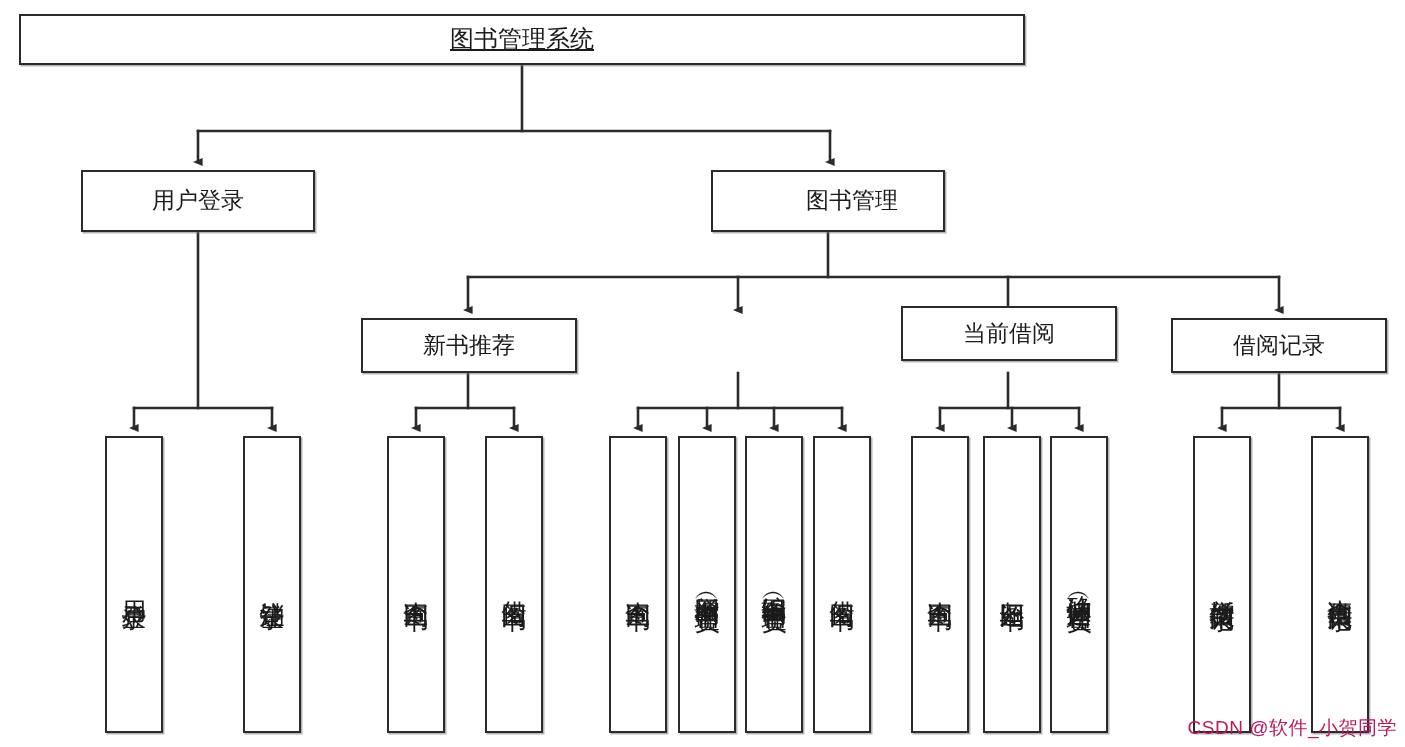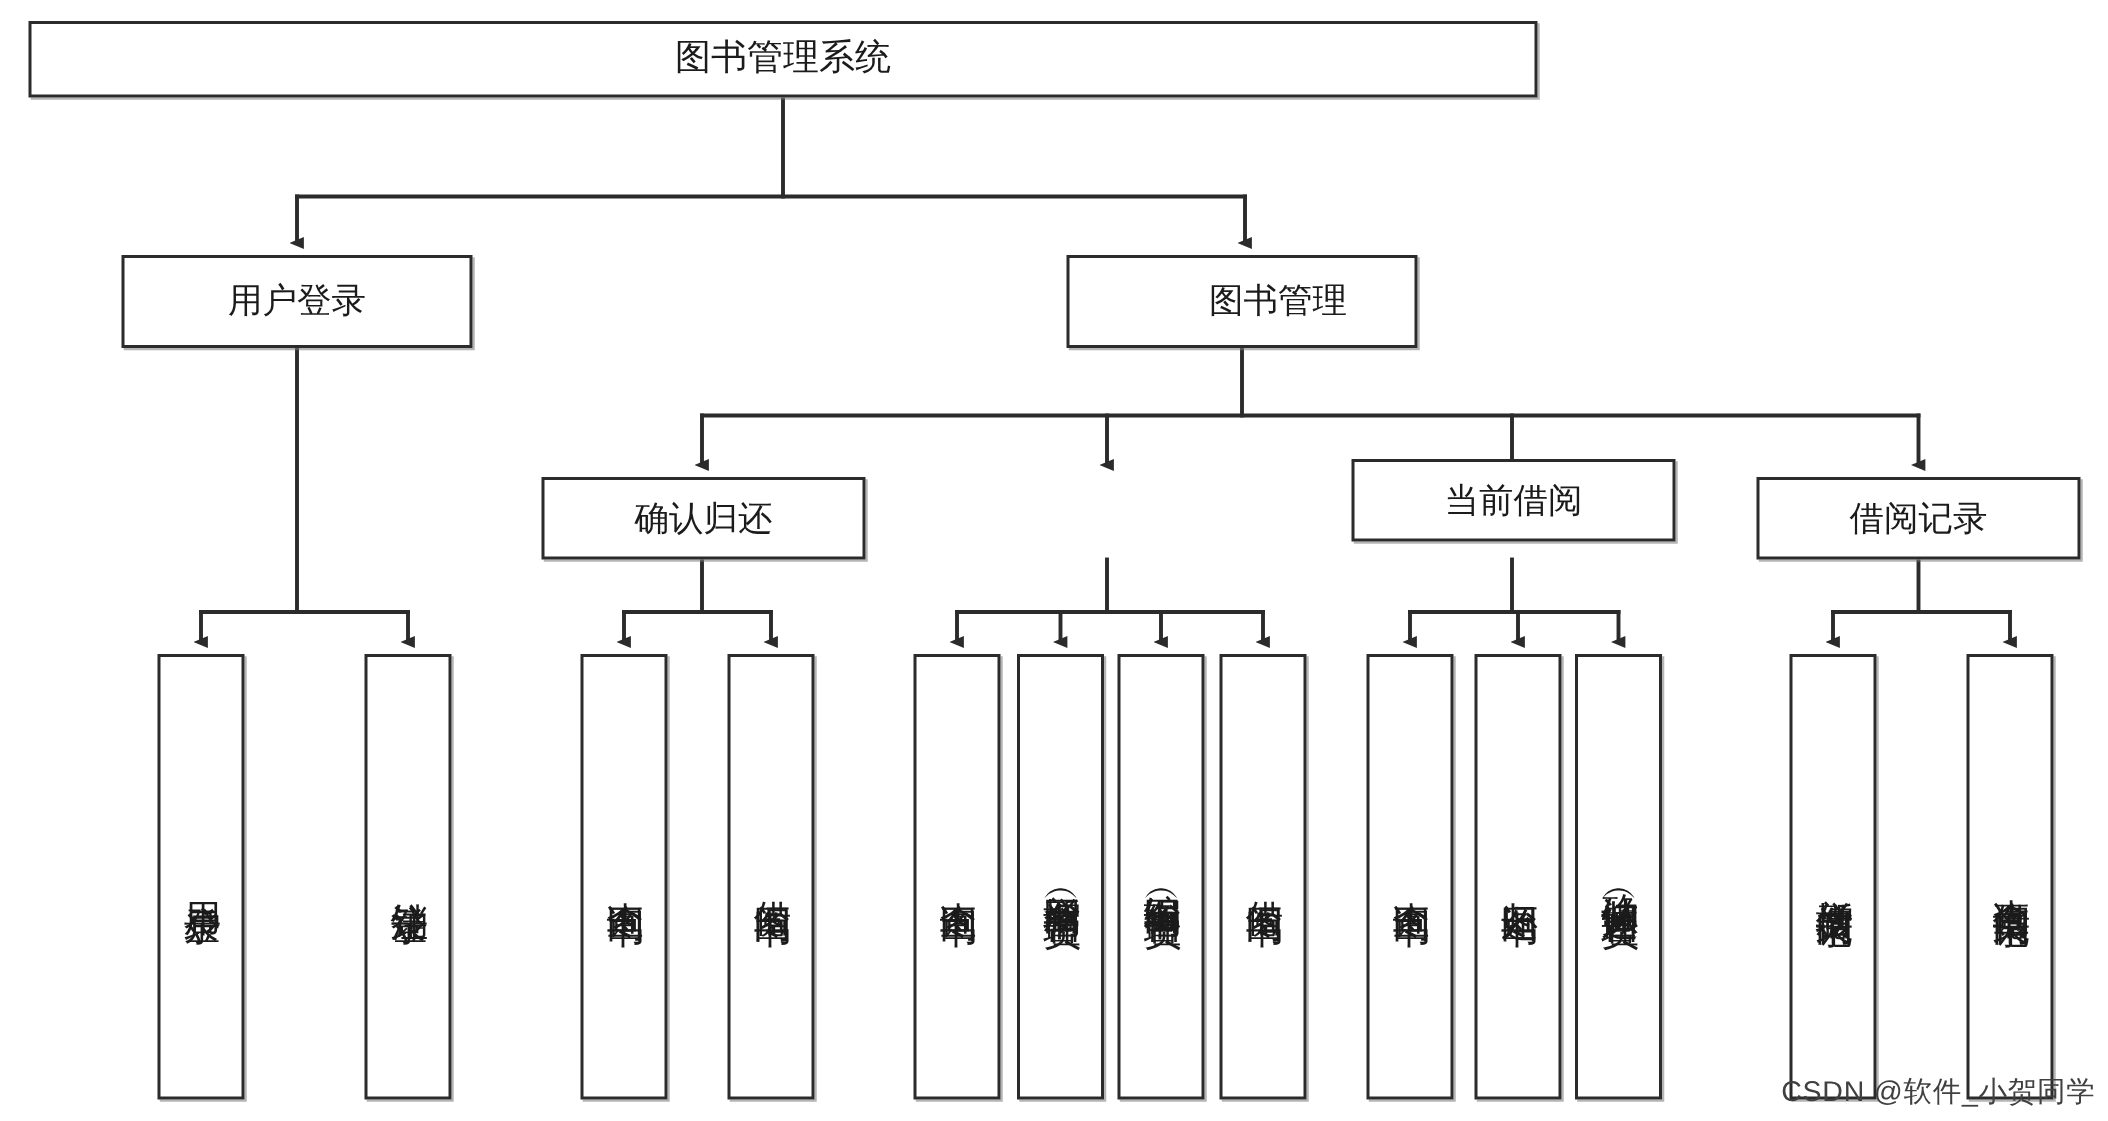--- a/index.html
+++ b/index.html
@@ -39,38 +39,39 @@
     color: #1b1b1b;
     line-height: 1.12;
     white-space: nowrap;
     text-align: center;
   }
   .node.horiz .lbl {
     font-size: 23px;
   }
   .node.root .lbl {
     font-size: 24px;
+    text-decoration: underline;
   }
   .node.vert {
     align-items: center;
     justify-content: center;
   }
   .node.vert .lbl {
     writing-mode: vertical-rl;
     text-orientation: upright;
     font-size: 25px;
     letter-spacing: 2px;
     line-height: 1;
   }
   .watermark {
     position: absolute;
     right: 8px;
     bottom: 6px;
     font-size: 19px;
-    color: #404040;
+    color: #be185d;
     letter-spacing: 0.5px;
     white-space: nowrap;
   }
 </style>
 </head>
 <body>
 
 <div id="canvas">
 
   <svg id="edges" viewBox="0 0 1405 747">
@@ -128,21 +129,21 @@
   </div>
 
   <div class="node horiz" style="left:81px; top:170px; width:234px; height:62px;">
     <span class="lbl">用户登录</span>
   </div>
   <div class="node horiz" style="left:711px; top:170px; width:234px; height:62px;padding-left:48px;">
     <span class="lbl">图书管理</span>
   </div>
 
   <div class="node horiz" style="left:361px; top:318px; width:216px; height:55px;">
-    <span class="lbl">确认归还</span>
+    <span class="lbl">新书推荐</span>
   </div>
   <div class="node horiz" style="left:901px; top:306px; width:216px; height:55px;">
     <span class="lbl">当前借阅</span>
   </div>
   <div class="node horiz" style="left:1171px; top:318px; width:216px; height:55px;">
     <span class="lbl">借阅记录</span>
   </div>
 
   <div class="node vert" style="left:105px; top:436px; width:58px; height:297px;">
     <span class="lbl">用户登录</span>

